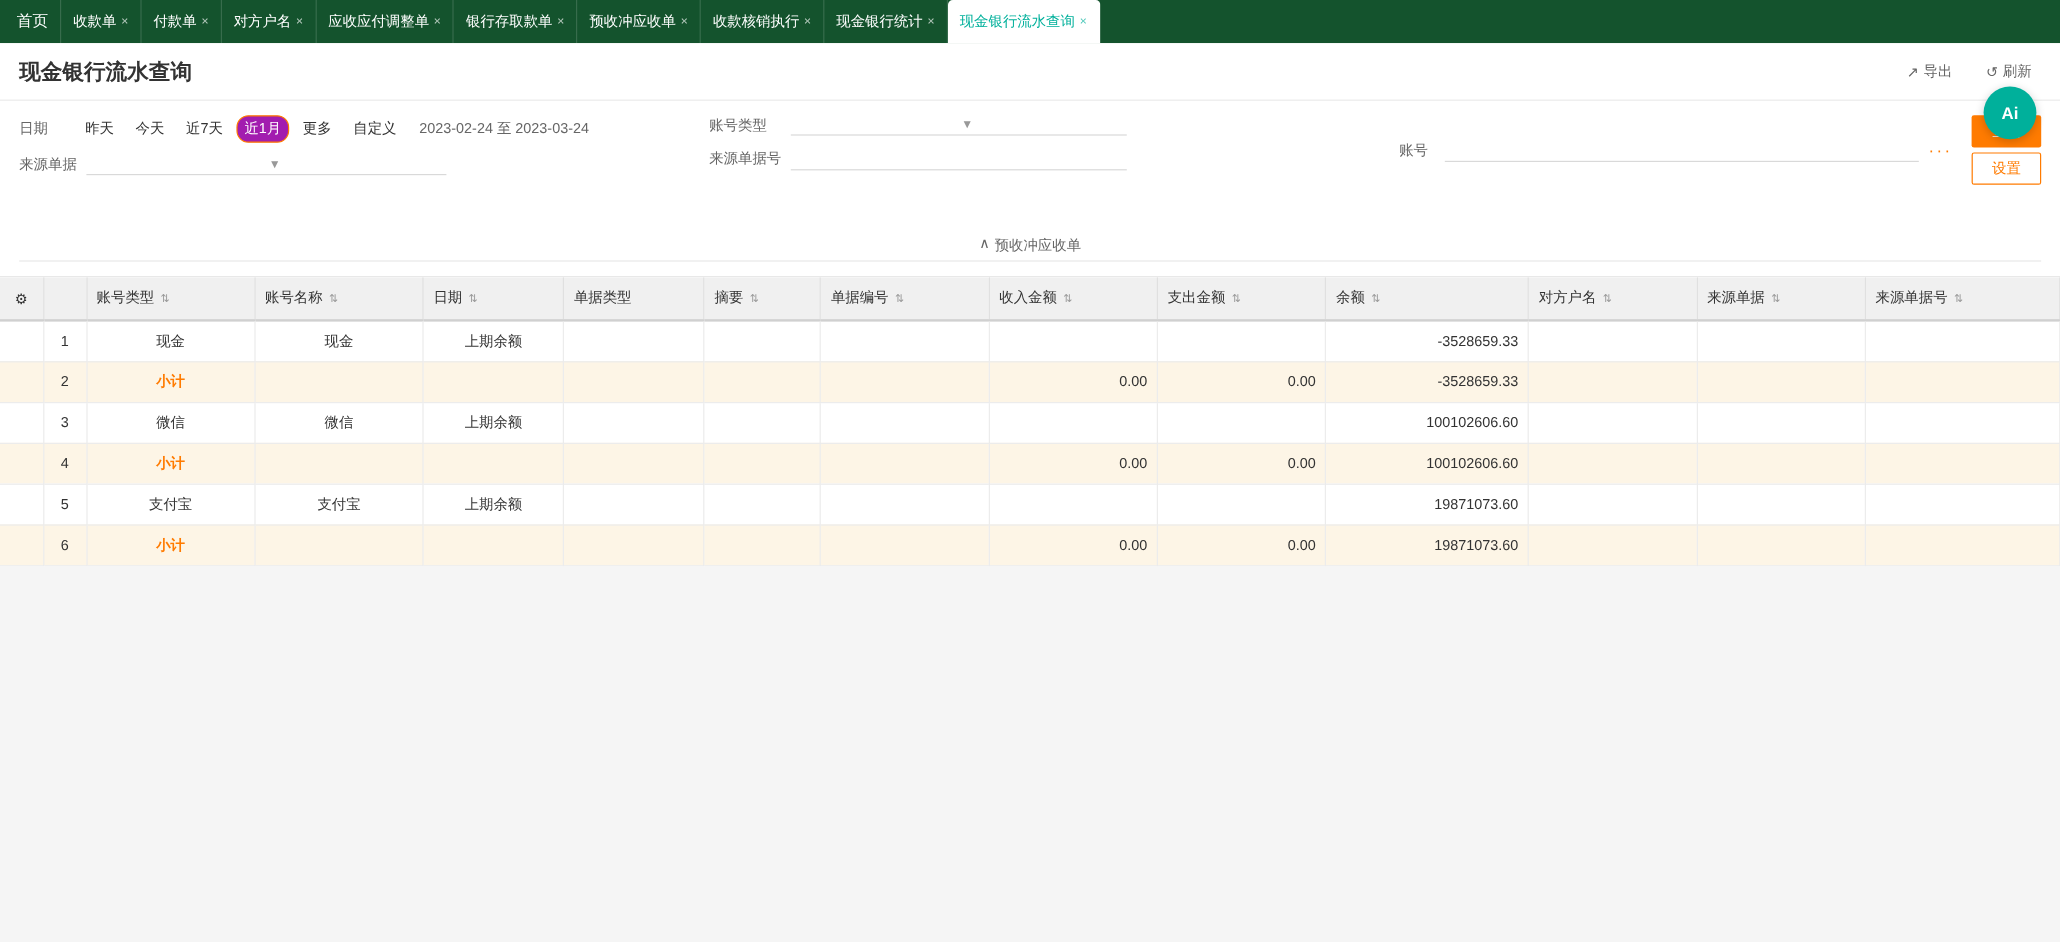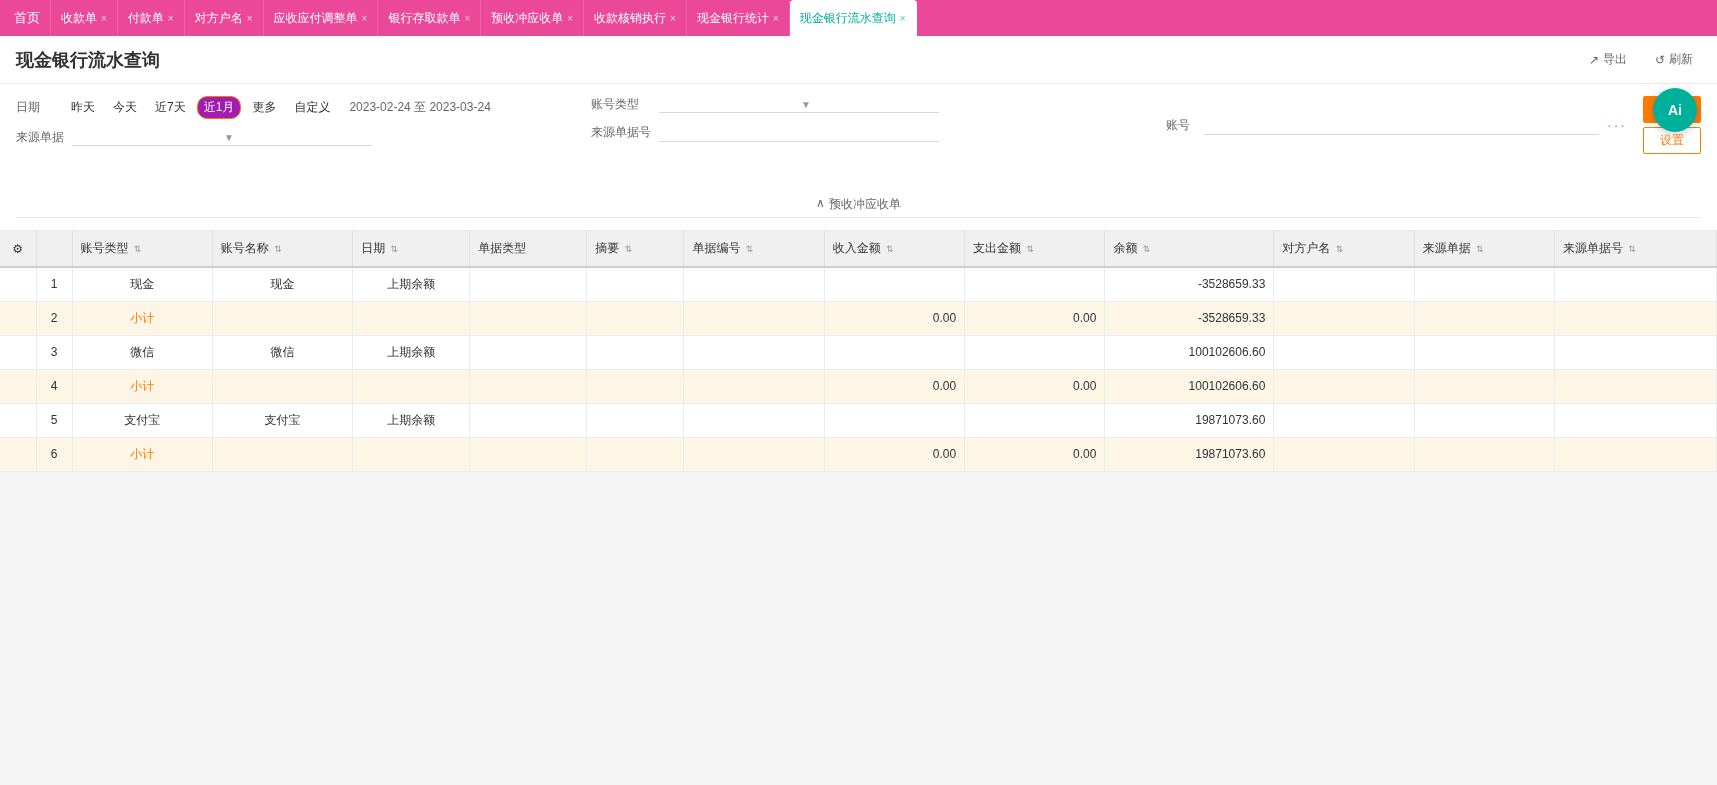--- a/index.html
+++ b/index.html
@@ -1,20 +1,20 @@
 <!DOCTYPE html>
 <html><head>
   <meta charset="utf-8">
   <style>
     * { box-sizing: border-box; margin: 0; padding: 0; }
     body { font-family: 'Microsoft YaHei', Arial, sans-serif; font-size: 12px; background: #f5f5f5; color: #333; }
 
     
     .top-nav {
-      background: #ec4899;
+      background: #14532d;
       display: flex;
       align-items: flex-end;
       height: 36px;
       padding: 0 4px;
       overflow: hidden;
     }
     .nav-item {
       display: flex;
       align-items: center;
       padding: 0 10px;
@@ -198,33 +198,33 @@
     tbody tr:nth-child(even) { background: #fff; }
     tbody tr.subtotal { background: #fdf5e6; }
     tbody td {
       padding: 6px 8px;
       border-right: 1px solid #ececec;
       border-bottom: 1px solid #ececec;
       white-space: nowrap;
       text-align: center;
     }
     tbody td.text-right { text-align: right; }
-    tbody td.orange { color: #ff7b00; font-weight: normal; }
+    tbody td.orange { color: #ff7b00; font-weight: bold; }
 
     
     .gear-cell {
       width: 36px;
       text-align: center;
     }
 
     
     .ai-badge {
       position: fixed;
       right: 20px;
-      top: 88px;
+      top: 72px;
       background: #00b09b;
       color: #fff;
       font-size: 14px;
       font-weight: bold;
       border-radius: 50%;
       width: 44px;
       height: 44px;
       display: flex;
       align-items: center;
       justify-content: center;

